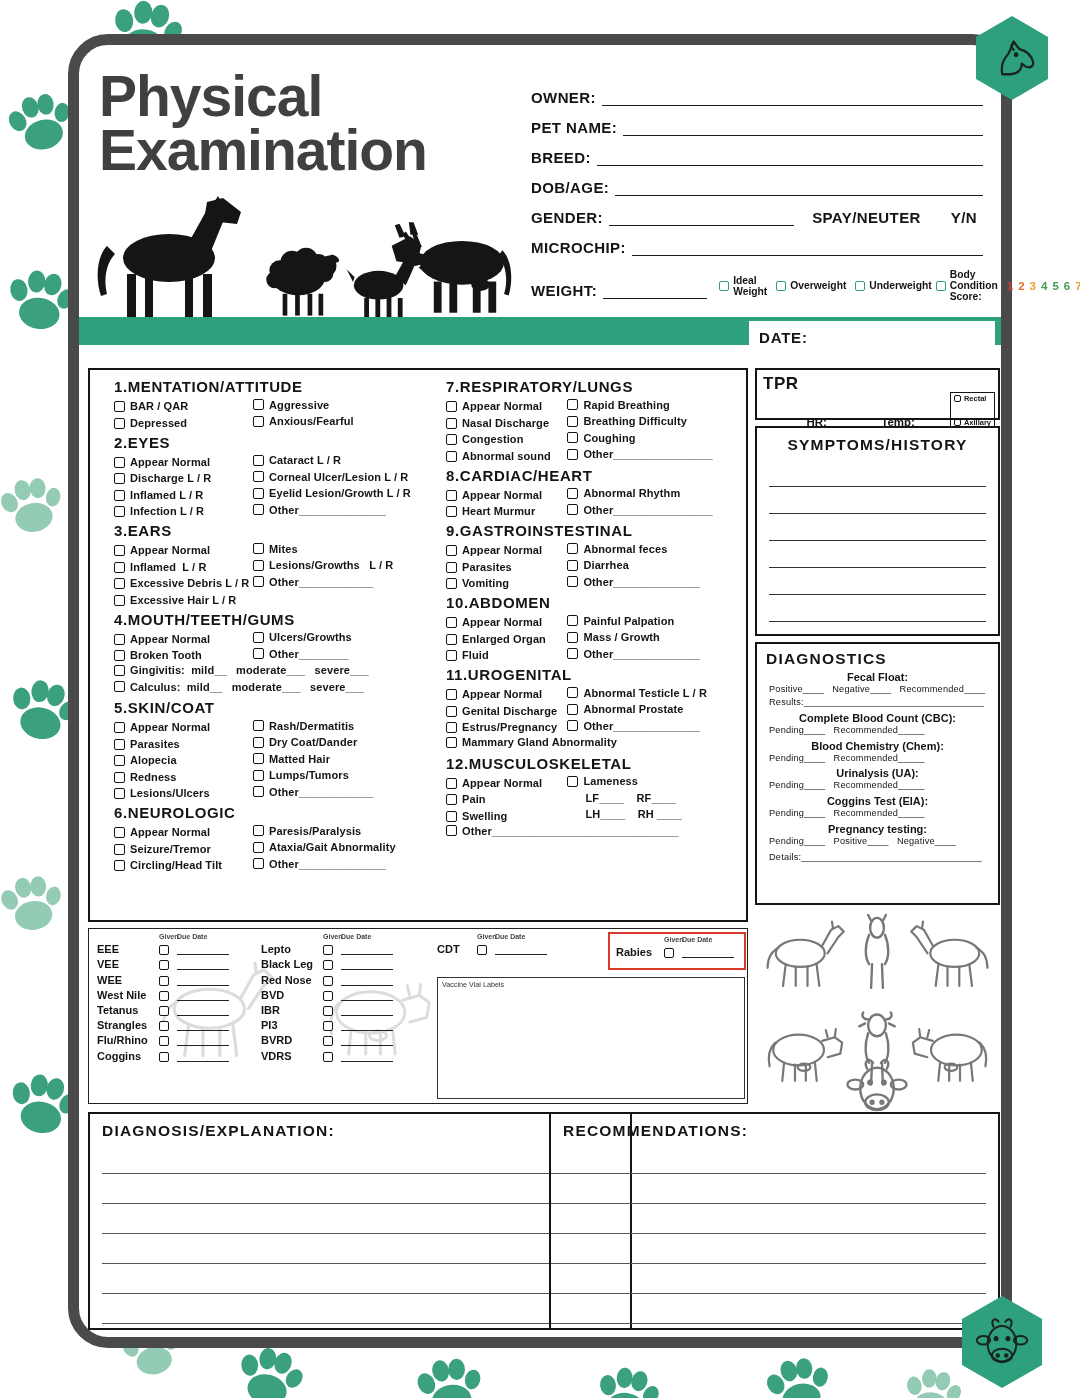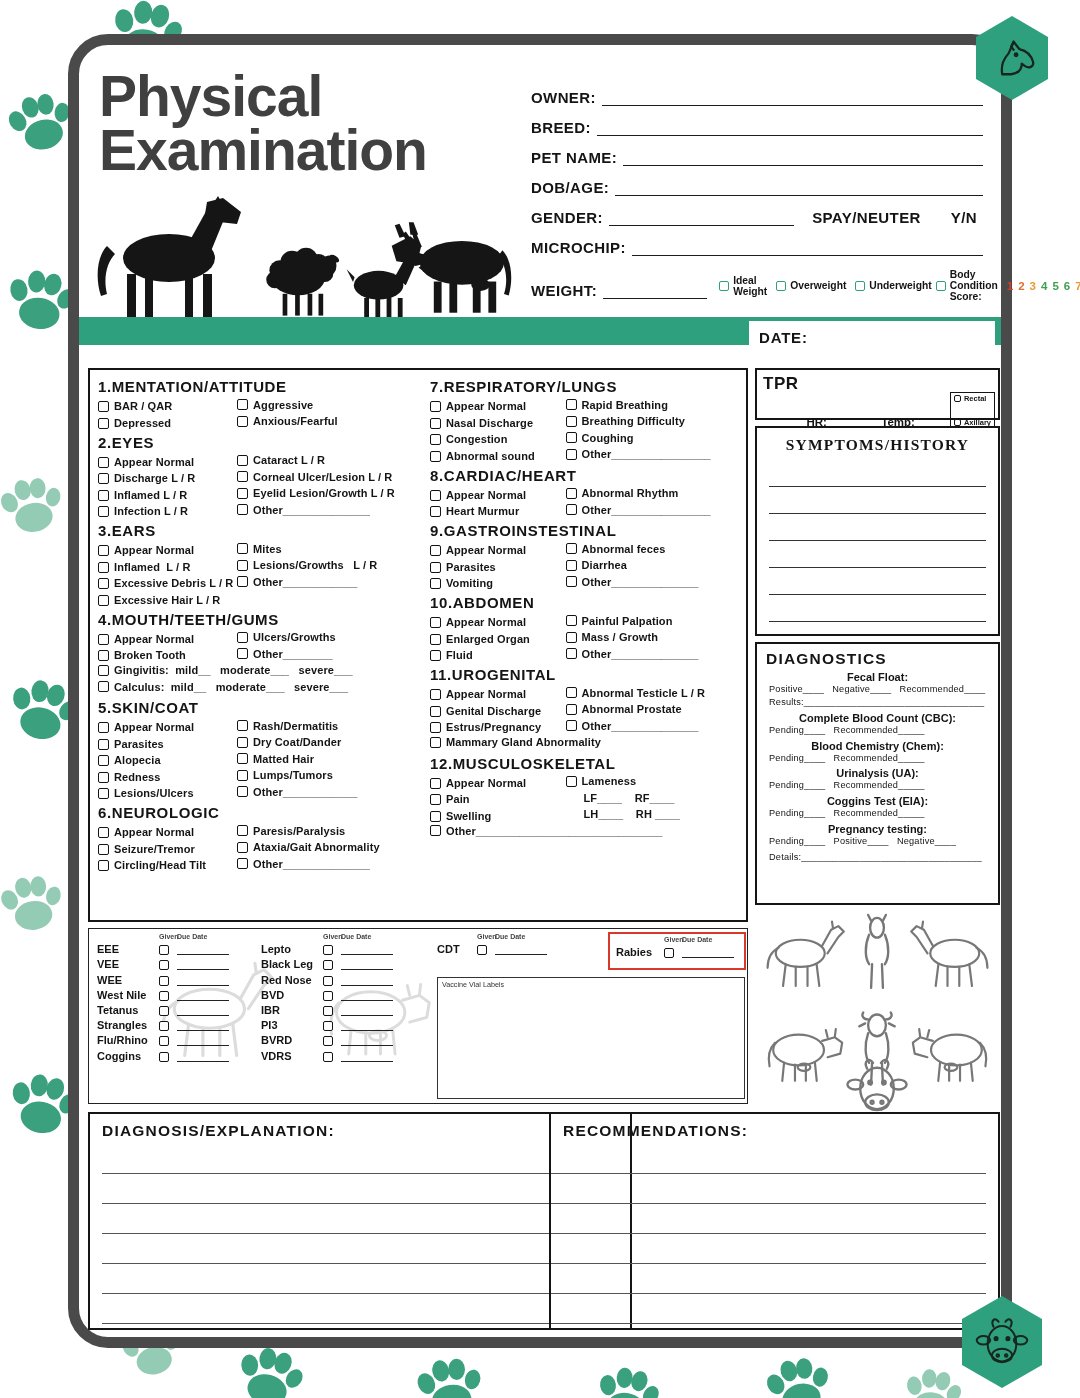--- a/index.html
+++ b/index.html
@@ -30,37 +30,37 @@
   .cb.small{width:10px;height:10px;}
   .cb.tiny{width:7px;height:7px;border-width:1.3px;}
   .bcs{display:flex;gap:5px;font-weight:800;font-size:11.5px;}
   
   .greenbar{left:0;top:272px;width:922px;height:28px;background:#2fa07d;}
   .datebox{position:absolute;right:6px;top:4px;width:246px;height:32px;background:#fff;
            display:flex;align-items:center;padding:0 10px;box-sizing:border-box;
            font-weight:800;font-size:15px;letter-spacing:.8px;}
   
   .mainbox{left:9px;top:323px;width:660px;height:554px;border:2.2px solid #151515;box-sizing:border-box;
-           display:grid;grid-template-columns:316px 1fr;gap:12px 16px;padding:3px 8px;overflow:hidden;}
+           display:grid;grid-template-columns:316px 1fr;gap:12px 16px;padding:3px 24px;overflow:hidden;}
   .sec-title{font-size:15px;font-weight:800;letter-spacing:.6px;margin:5px 0 2px;}
   .sec-row{display:flex;margin:1.5px 0;}
   .cell{flex:1 1 56%;display:flex;align-items:center;gap:5px;min-height:15px;}
   .cell.c0{flex:0 0 44%;align-items:flex-end;}
   .cell.full{flex:1 1 100%;}
   .cell.nocb{padding-left:18px;}
   .cb-label{font-size:11px;font-weight:700;white-space:pre;letter-spacing:.1px;}
   
   .rbox{left:676px;width:245px;border:2.2px solid #151515;box-sizing:border-box;background:#fff;}
   .tpr{top:323px;height:52px;padding:4px 6px;display:flex;gap:8px;}
   .tpr-t{font-size:17px;font-weight:800;letter-spacing:.5px;}
   .tpr-vals{font-size:11.5px;font-weight:800;white-space:pre;line-height:1.7;}
   .tpr-mini{position:absolute;right:3px;top:22px;border:1.4px solid #141414;padding:1px 3px;
             display:flex;flex-direction:column;gap:15px;}
   .tpr-mini div{display:flex;align-items:center;gap:3px;font-size:7.5px;font-weight:800;}
-  .symptoms{top:381px;height:210px;padding:8px 12px;font-family:Liberation Serif, serif;}
+  .symptoms{top:381px;height:210px;padding:8px 12px;}
   .box-title{font-size:15.5px;font-weight:800;letter-spacing:1.2px;}
   .symptoms .box-title{text-align:center;}
   .rule{border-bottom:1.6px solid #333;height:26px;}
   .diagnostics{top:597px;height:263px;padding:6px 9px;overflow:hidden;}
   .dg-name{font-weight:800;font-size:11px;margin-top:2.5px;text-align:center;}
   .dg-sub{font-size:9.2px;white-space:pre;letter-spacing:.2px;margin-left:3px;line-height:1.45;}
   .sketches{left:676px;top:864px;width:245px;height:212px;color:#777;}
   
   .vaxbox{left:9px;top:883px;width:660px;height:176px;border:1.8px solid #222;box-sizing:border-box;}
   .vax-col{position:absolute;display:grid;grid-template-columns:62px 18px 56px;align-items:end;row-gap:3.2px;z-index:1;}
@@ -247,25 +247,25 @@
         <use href="#sil-goat" transform="translate(252,24) scale(0.8)"></use>
         <use href="#sil-cow" transform="translate(302,22) scale(0.78)"></use>
       </svg>
 
       <div class="abs fields" id="fields">
           <div class="field-row">
             <span class="f-label">OWNER:</span>
             <span class="f-line"></span>
           </div>
           <div class="field-row">
+            <span class="f-label">PET NAME:</span>
+            <span class="f-line"></span>
+          </div>
+          <div class="field-row">
             <span class="f-label">BREED:</span>
-            <span class="f-line"></span>
-          </div>
-          <div class="field-row">
-            <span class="f-label">PET NAME:</span>
             <span class="f-line"></span>
           </div>
           <div class="field-row">
             <span class="f-label">DOB/AGE:</span>
             <span class="f-line"></span>
           </div>
           <div class="field-row">
             <span class="f-label">GENDER:</span>
             <span class="f-line"></span>
             <span class="f-label sp">SPAY/NEUTER</span>

